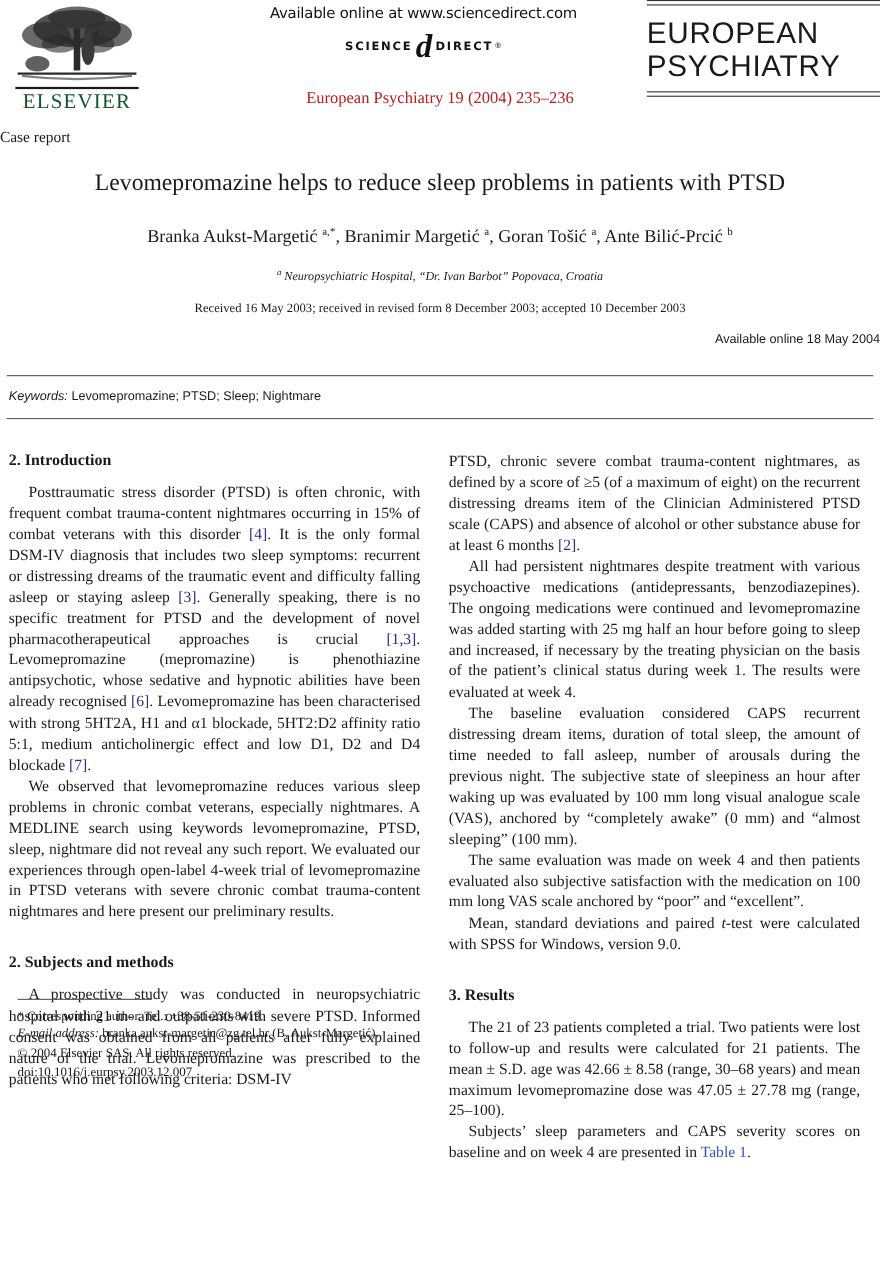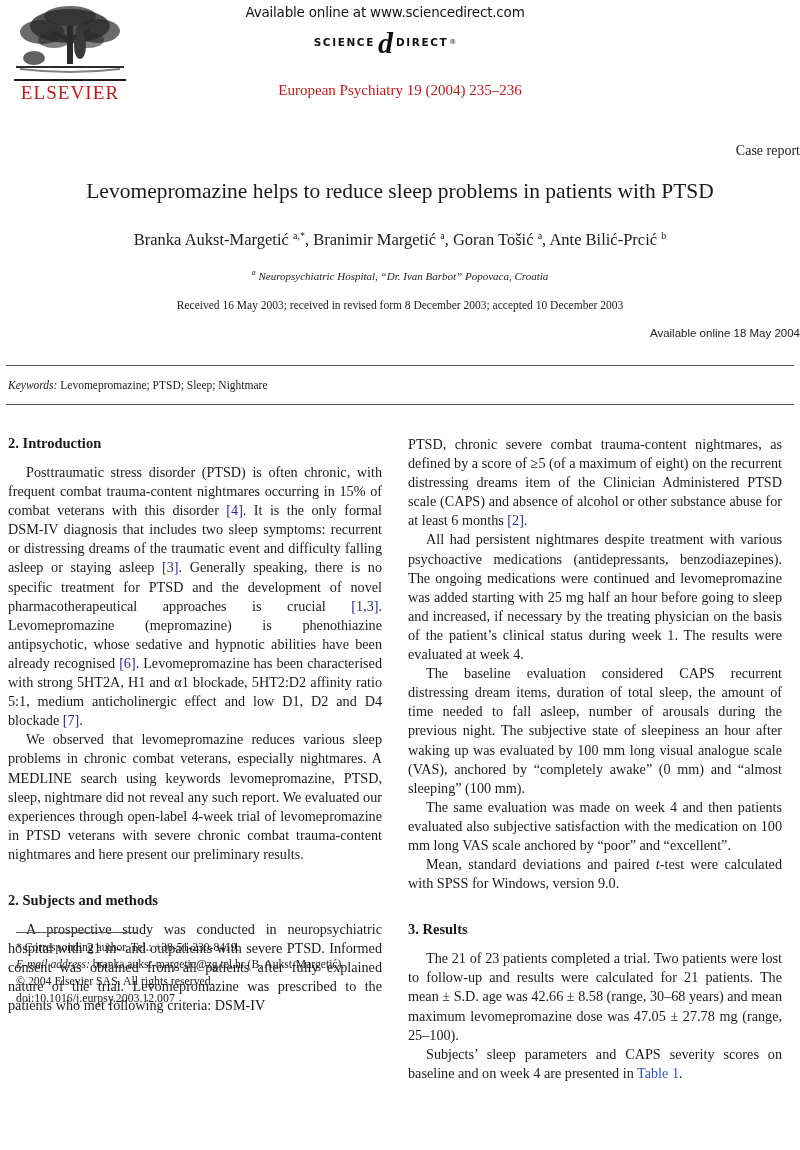--- a/index.html
+++ b/index.html
@@ -47,21 +47,21 @@
   .elsevier-rule {
     width: 112px;
     height: 2px;
     background: #1a1a1a;
     margin: 1px auto 2px auto;
   }
   .elsevier-word {
     font-family: "Liberation Serif", serif;
     font-size: 19px;
     letter-spacing: 1.1px;
-    color: #b91c1c;
+    color: #14532d;
     line-height: 1.05;
   }
 
   
   .sd-block {
     position: absolute;
     left: 205px;
     top: 4px;
     width: 360px;
     text-align: center;
@@ -142,24 +142,23 @@
     font-size: 27px;
     font-weight: 400;
     letter-spacing: 0.6px;
     line-height: 1.12;
     color: #1a1a1a;
     text-transform: uppercase;
   }
 
   
   .article-type {
-    text-align: right;
+    text-align: left;
     font-family: "Liberation Serif", serif;
     font-size: 14px;
-    margin-top: 25px;
   }
   .article-title {
     text-align: center;
     font-family: "Liberation Serif", serif;
     font-size: 21.5px;
     font-weight: 400;
     margin-top: 20px;
     padding: 0 14px;
     line-height: 1.2;
   }
@@ -204,21 +203,21 @@
   .kw-wrap {
     margin-top: 26px;
     padding: 0 6px;
   }
   .kw-rule {
     height: 1px;
     background: #555;
     width: 100%;
   }
   .keywords {
-    font-family: Liberation Serif, serif;
+    font-family: Liberation Sans, sans-serif;
     font-size: 11.5px;
     padding: 13px 2px 13px 2px;
   }
   .keywords .kw-label {
     font-style: italic;
   }
 
   
   .columns {
     margin-top: 30px;
@@ -320,20 +319,26 @@
       <div class="sd-logo-row">
         <span class="sd-science">SCIENCE</span>
         <span class="sd-at">d</span>
         <span class="sd-direct">DIRECT</span>
         <span class="sd-reg">®</span>
       </div>
     </div>
 
     <div class="journal-ref">European Psychiatry 19 (2004) 235–236</div>
 
+    <div class="ep-block">
+      <div class="ep-rule-top"></div>
+      <div class="ep-name">EUROPEAN</div>
+      <div class="ep-name">PSYCHIATRY</div>
+      <div class="ep-rule-bottom"></div>
+    </div>
   </div>
 
   <div class="article-type">Case report</div>
 
   <h1 class="article-title">Levomepromazine helps to reduce sleep problems in patients with PTSD</h1>
 
   <div class="authors">
     <span>Branka Aukst-Margetić <sup>a,</sup><sup>*</sup>, Branimir Margetić <sup>a</sup>, Goran Tošić <sup>a</sup>, Ante Bilić-Prcić <sup>b</sup></span>
   </div>
 

